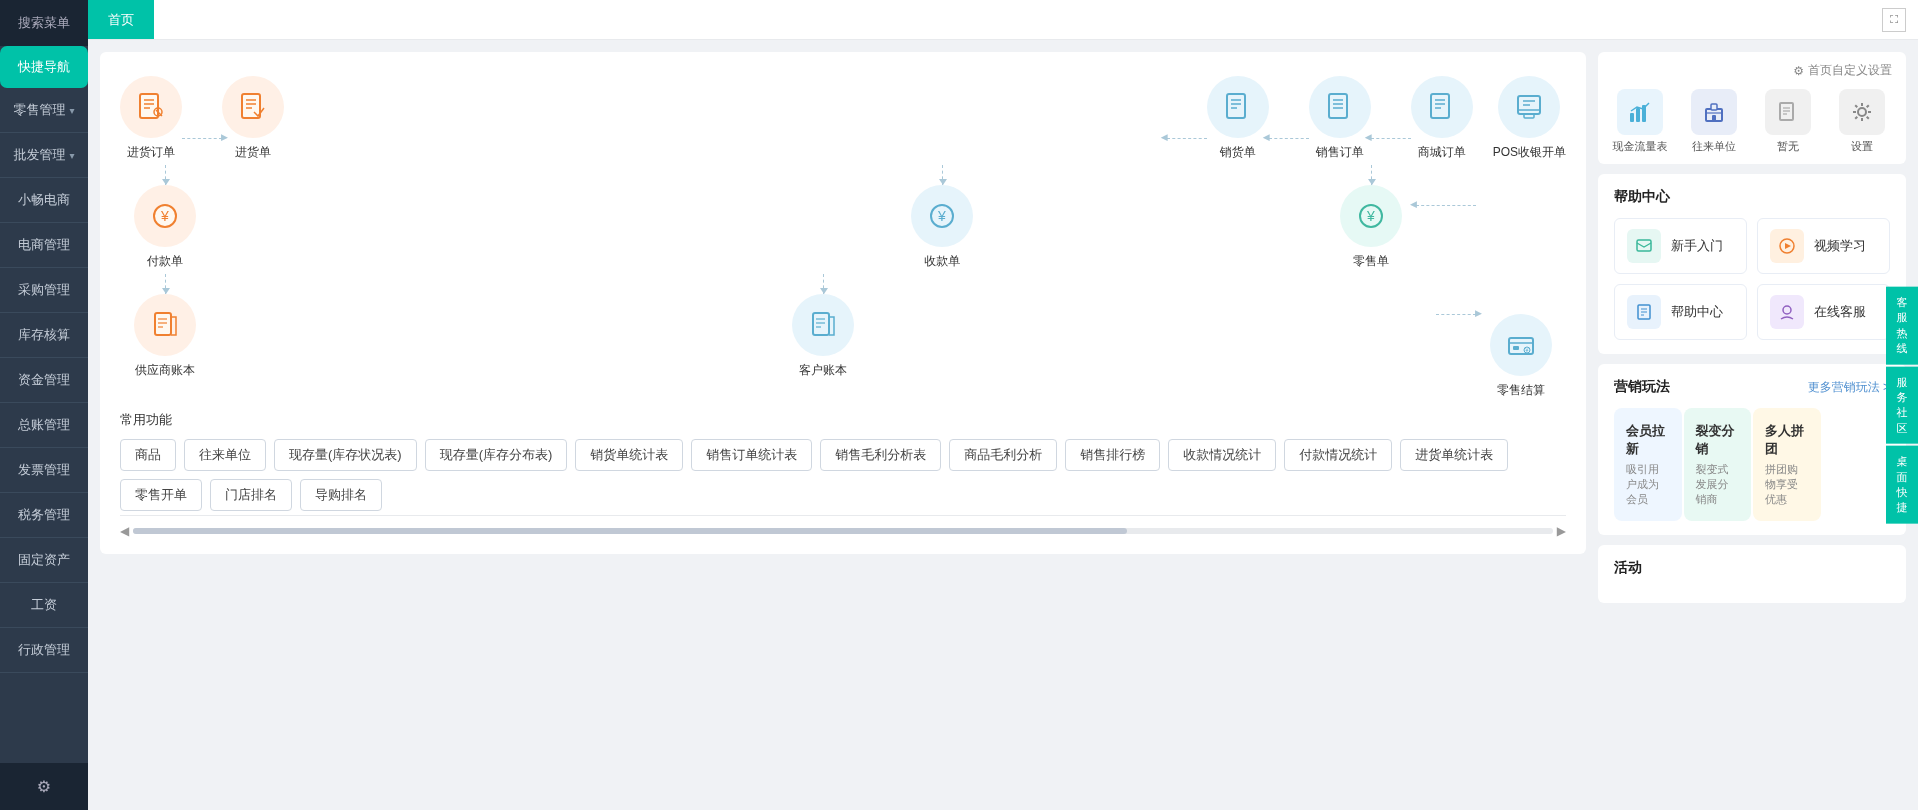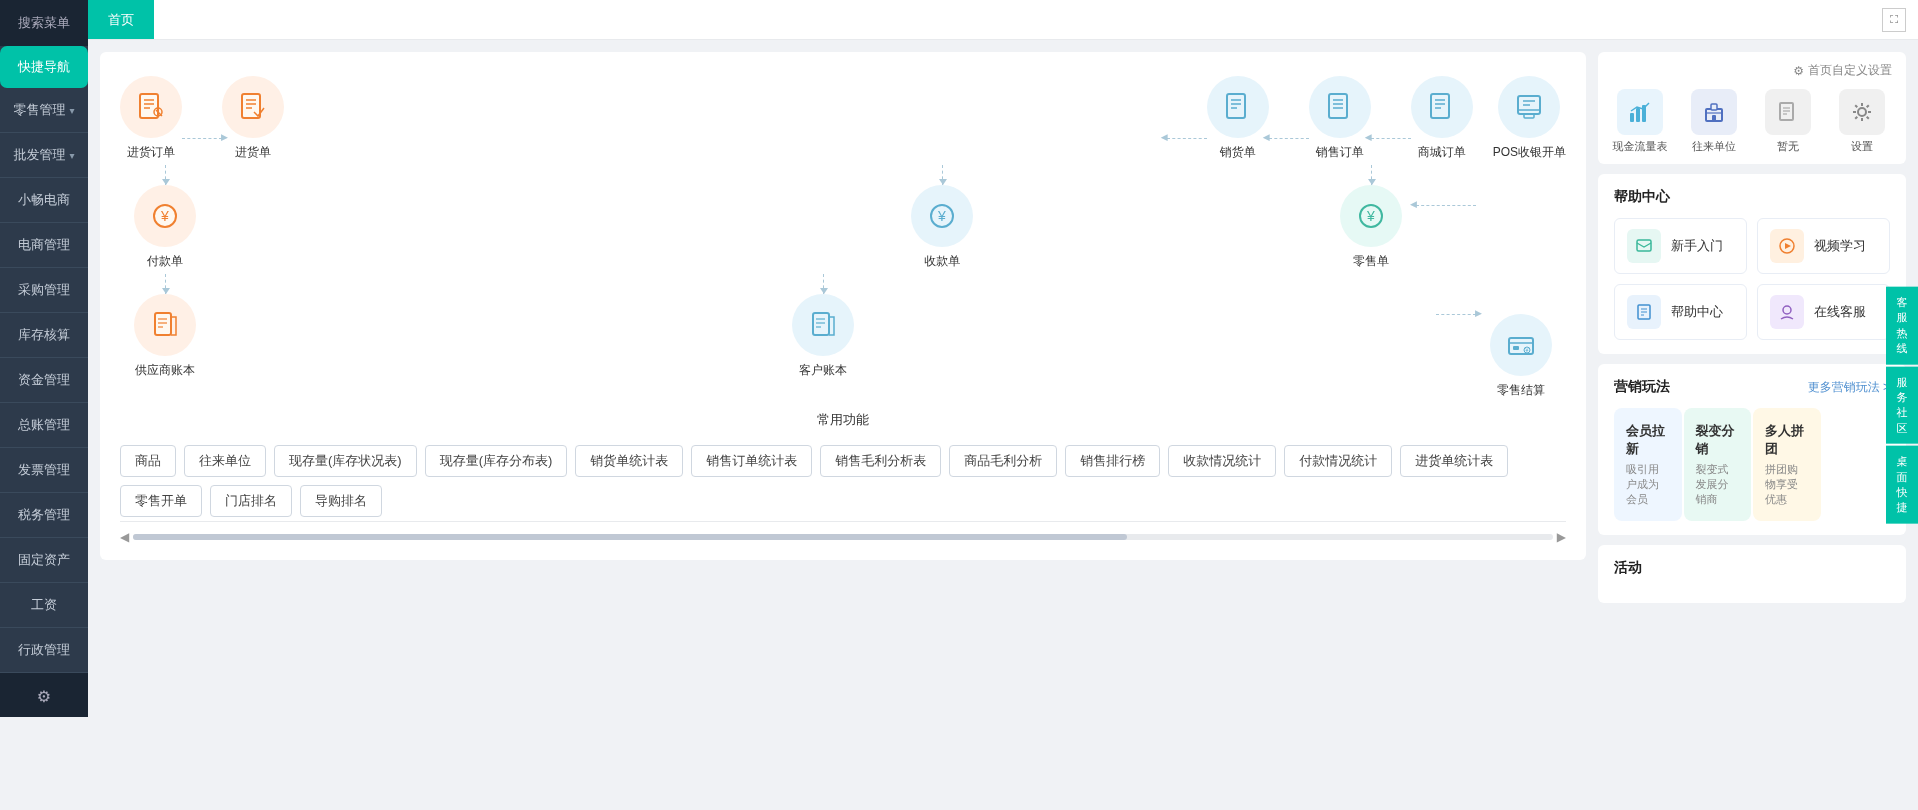--- a/index.html
+++ b/index.html
@@ -5,21 +5,21 @@
     * { box-sizing: border-box; margin: 0; padding: 0; }
     body { font-family: 'Microsoft YaHei', sans-serif; background: #f0f2f5; display: flex; height: 810px; overflow: hidden; font-size: 13px; }
 
     
     #sidebar {
       width: 88px;
       background: #2d3a4b;
       display: flex;
       flex-direction: column;
       align-items: center;
-      height: 717px;
+      height: 810px;
       flex-shrink: 0;
       overflow: hidden;
     }
     #sidebar .search-menu {
       width: 100%;
       background: #1a2533;
       color: #aab;
       font-size: 13px;
       padding: 14px 0;
       text-align: center;
@@ -682,21 +682,21 @@
                 <rect x="7" y="16" width="6" height="4" rx="1" fill="#5aadcf"></rect>
                 <circle cx="21" cy="20" r="3" fill="#e6f4fb" stroke="#5aadcf" stroke-width="1"></circle>
                 <text x="21" y="22" text-anchor="middle" font-size="6" fill="#5aadcf">¥</text>
               </svg>
             </div>
             <span class="flow-label">零售结算</span>
           </div>
         </div>
 
         <div class="common-functions" style="margin-top:12px;padding:0;">
-          <div class="common-title" style="margin-bottom:16px;text-align:center;">常用功能</div>
+          <div class="common-title" style="margin-bottom:10px;">常用功能</div>
           <div class="func-grid" id="func-buttons">
               <button class="func-btn">商品</button>
               <button class="func-btn">往来单位</button>
               <button class="func-btn">现存量(库存状况表)</button>
               <button class="func-btn">现存量(库存分布表)</button>
               <button class="func-btn">销货单统计表</button>
               <button class="func-btn">销售订单统计表</button>
               <button class="func-btn">销售毛利分析表</button>
               <button class="func-btn">商品毛利分析</button>
               <button class="func-btn">销售排行榜</button>

